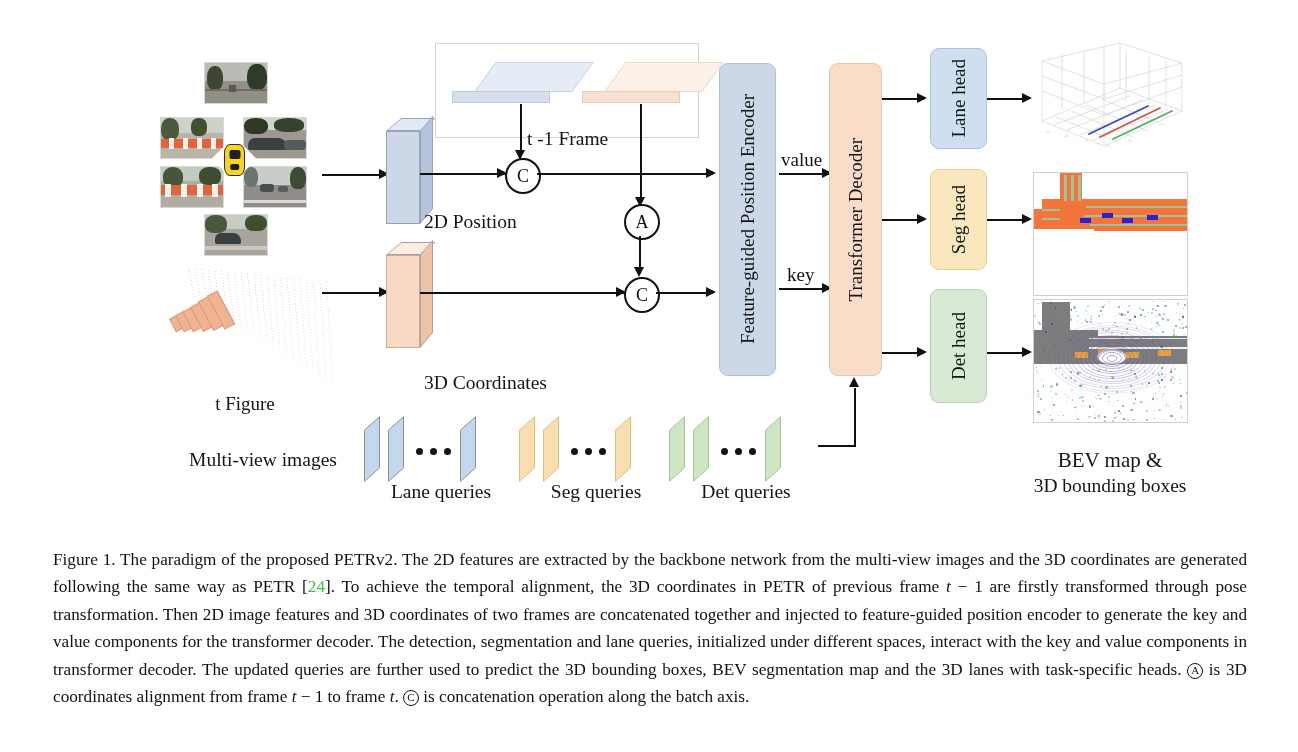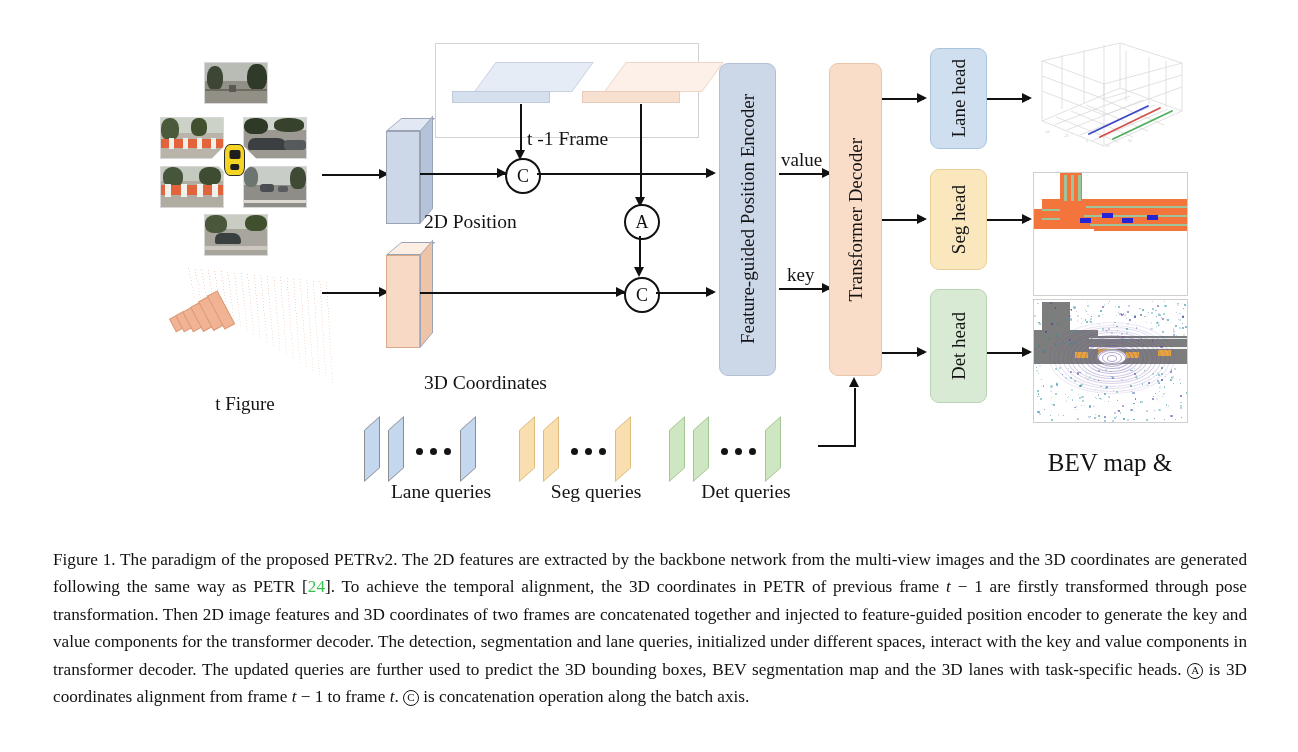--- a/index.html
+++ b/index.html
@@ -803,20 +803,21 @@
         <i class="pc-dot" style="left:161.3px;top:112.6px;width:1.1px;height:1.1px;opacity:0.36"></i>
         <i class="pc-dot" style="left:161.5px;top:115.4px;width:1.1px;height:1.1px;opacity:0.36"></i>
         <i class="pc-dot" style="left:161.7px;top:118.3px;width:1.1px;height:1.1px;opacity:0.35"></i>
         <i class="pc-dot" style="left:161.8px;top:121.1px;width:1.1px;height:1.1px;opacity:0.34"></i>
         <i class="pc-dot" style="left:162.0px;top:124.0px;width:1.1px;height:1.1px;opacity:0.34"></i>
       </div>
   </div>
 
   <div class="lbl ctr" style="left:180px; top:393px; width:130px; font-size:19px;">t  Figure</div>
 
+  <div class="lbl ctr" style="left:165px; top:448px; width:196px; font-size:19.5px;">Multi-view images</div>
 
   <div class="hline" style="left:322px; top:174px; width:60px;"></div>
   <div class="arrow-r" style="left:379px; top:169px;"></div>
 
   <div class="hline" style="left:322px; top:292px; width:60px;"></div>
   <div class="arrow-r" style="left:379px; top:287px;"></div>
 
   <div class="slab" style="left:386px; top:131px; width:34px; height:93px;">
     <div class="side" style="left:0px; top:-13px; width:34px; height:13px;
          background:#e2e9f4; transform:skewX(-50deg); transform-origin:bottom left;"></div>
@@ -1447,21 +1448,22 @@
         <i class="det-pt" style="left:22.2px;top:34.9px;width:2.1px;height:2.1px;background:rgba(42,140,160,0.40);"></i>
         <i class="det-pt" style="left:84.4px;top:109.5px;width:2.1px;height:2.1px;background:rgba(70,50,150,0.73);"></i>
         <i class="det-pt" style="left:126.8px;top:16.5px;width:1.1px;height:1.1px;background:rgba(42,140,160,0.72);"></i>
         <i class="det-pt" style="left:7.4px;top:78.5px;width:1.0px;height:1.0px;background:rgba(42,140,160,0.53);"></i>
         <i class="det-pt" style="left:123.9px;top:24.9px;width:1.1px;height:1.1px;background:rgba(42,140,160,0.78);"></i>
         <i class="det-pt" style="left:63.5px;top:79.5px;width:1.8px;height:1.8px;background:rgba(70,50,150,0.76);"></i>
         <i class="det-pt" style="left:35.5px;top:43.0px;width:2.2px;height:2.2px;background:rgba(42,140,160,0.53);"></i>
       </div>
   </div>
 
-  <div class="lbl ctr" style="left:1010px; top:448px; width:200px; font-size:25px;">BEV map &amp;</div>
+  <div class="lbl ctr" style="left:1010px; top:448px; width:200px; font-size:21px;">BEV map &amp;</div>
+  <div class="lbl ctr" style="left:1010px; top:474px; width:200px; font-size:19.5px;">3D bounding boxes</div>
 
   <div id="caption">
     <span>Figure 1. The paradigm of the proposed PETRv2. The 2D features are extracted by the backbone network from the multi-view images and</span>
     <span>the 3D coordinates are generated following the same way as PETR [</span><span class="cite">24</span><span>]. To achieve the temporal alignment, the 3D coordinates in PETR of previous frame <i>t</i> − 1 are firstly transformed through pose transformation. Then 2D image features and 3D coordinates of two frames are concatenated together and injected to feature-guided position encoder to generate the key and value components for the transformer decoder. The detection, segmentation and lane queries, initialized under different spaces, interact with the key and value components in transformer decoder. The updated queries are further used to predict the 3D bounding boxes, BEV segmentation map and the 3D lanes with task-specific heads. </span><span class="circ-inline">A</span><span> is 3D coordinates alignment from frame <i>t</i> − 1 to frame <i>t</i>. </span><span class="circ-inline">C</span><span> is concatenation operation along the batch axis.</span>
   </div>
 
 
 </div>
 
 </body></html>

